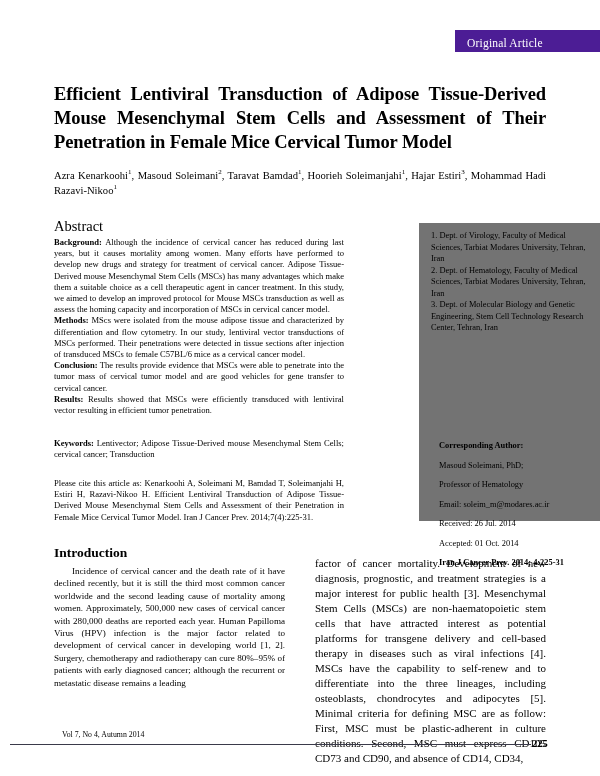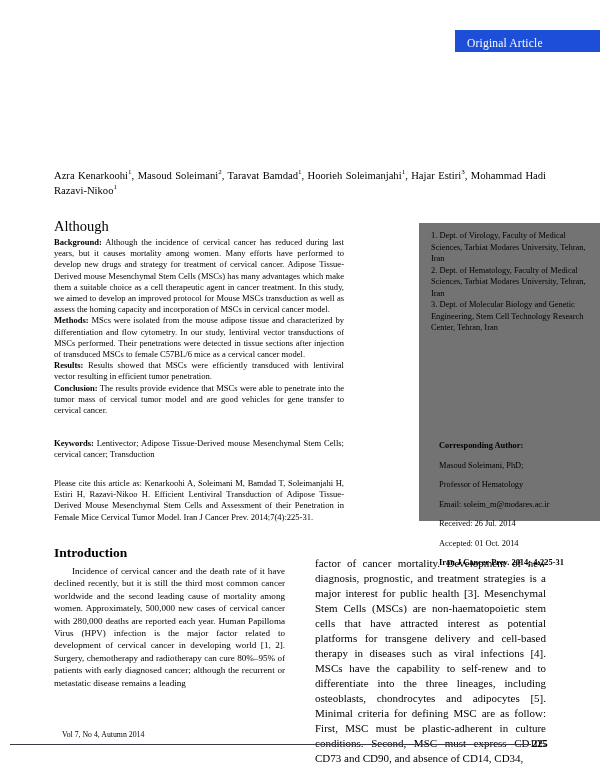--- a/index.html
+++ b/index.html
@@ -16,21 +16,21 @@
     overflow: hidden;
   }
 
   
   #article-type-banner {
     position: absolute;
     left: 455px;
     top: 30px;
     width: 145px;
     height: 22px;
-    background: #1d4ed8;
+    background: #4c1d95;
     box-sizing: border-box;
     padding: 3px 0 0 12px;
   }
   #article-type-banner .banner-text {
     color: #ffffff;
     font-size: 11.5px;
     letter-spacing: 0.2px;
     font-family: "Liberation Serif", serif;
   }
 
@@ -200,30 +200,31 @@
 </style>
 </head>
 <body>
 
 <div id="article-type-banner">
   <span class="banner-text">Original Article</span>
 </div>
 
 <div class="page">
 
+  <h1 id="paper-title">Efficient Lentiviral Transduction of Adipose Tissue-Derived Mouse Mesenchymal Stem Cells and Assessment of Their Penetration in Female Mice Cervical Tumor Model</h1>
 
   <div id="authors-line">Azra Kenarkoohi<sup>1</sup>, Masoud Soleimani<sup>2</sup>, Taravat Bamdad<sup>1</sup>, Hoorieh Soleimanjahi<sup>1</sup>, Hajar Estiri<sup>3</sup>, Mohammad Hadi Razavi-Nikoo<sup>1</sup></div>
 
-  <div id="abstract-heading">Although</div>
+  <div id="abstract-heading">Abstract</div>
 
   <div id="abstract-body">
     <p><span class="lbl">Background:</span><span> Although the incidence of cervical cancer has reduced during last years, but it causes mortality among women. Many efforts have performed to develop new drugs and strategy for treatment of cervical cancer. Adipose Tissue-Derived mouse Mesenchymal Stem Cells (MSCs) has many advantages which make them a suitable choice as a cell therapeutic agent in cancer treatment. In this study, we aimed to develop an improved protocol for Mouse MSCs transduction as well as assess the homing capacity and incorporation of MSCs in cervical cancer model.</span></p>
     <p><span class="lbl">Methods:</span><span> MScs were isolated from the mouse adipose tissue and characterized by differentiation and flow cytometry. In our study, lentiviral vector transductions of MSCs performed. Their penetrations were detected in tissue sections after injection of transduced MSCs to female C57BL/6 mice as a cervical cancer model.</span></p>
+    <p><span class="lbl">Conclusion:</span><span> The results provide evidence that MSCs were able to penetrate into the tumor mass of cervical tumor model and are good vehicles for gene transfer to cervical cancer.</span></p>
     <p><span class="lbl">Results:</span><span> Results showed that MSCs were efficiently transduced with lentiviral vector resulting in efficient tumor penetration.</span></p>
-    <p><span class="lbl">Conclusion:</span><span> The results provide evidence that MSCs were able to penetrate into the tumor mass of cervical tumor model and are good vehicles for gene transfer to cervical cancer.</span></p>
   </div>
 
   <div id="keywords-block">
     <span class="lbl">Keywords:</span><span> Lentivector; Adipose Tissue-Derived mouse Mesenchymal Stem Cells; cervical cancer; Transduction</span>
   </div>
 
   <div id="citation-block">
     <span class="lbl">Please cite this article as:</span><span> Kenarkoohi A, Soleimani M, Bamdad T, Soleimanjahi H, Estiri H, Razavi-Nikoo H. Efficient Lentiviral Transduction of Adipose Tissue-Derived Mouse Mesenchymal Stem Cells and Assessment of their Penetration in Female Mice Cervical Tumor Model. Iran J Cancer Prev. 2014;7(4):225-31.</span>
   </div>
 

